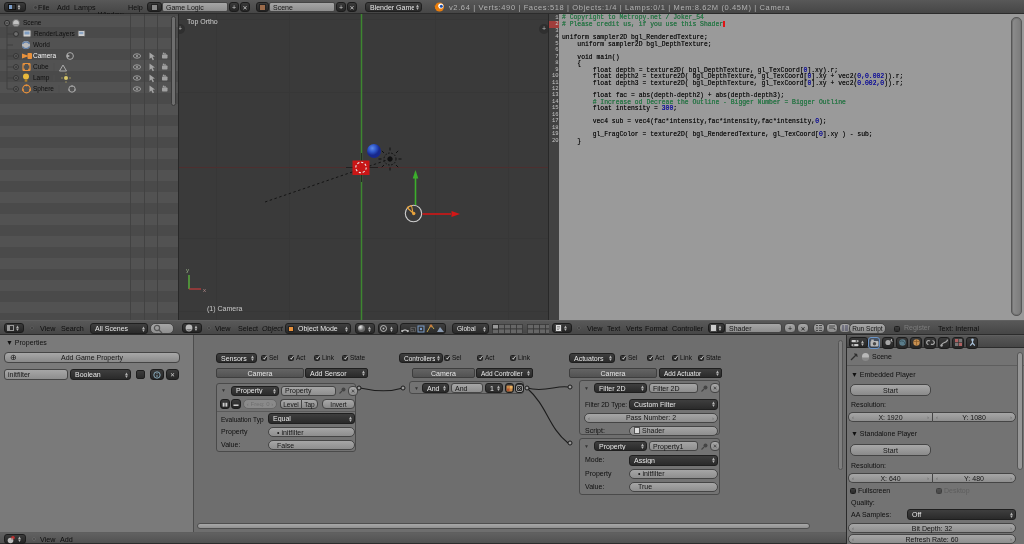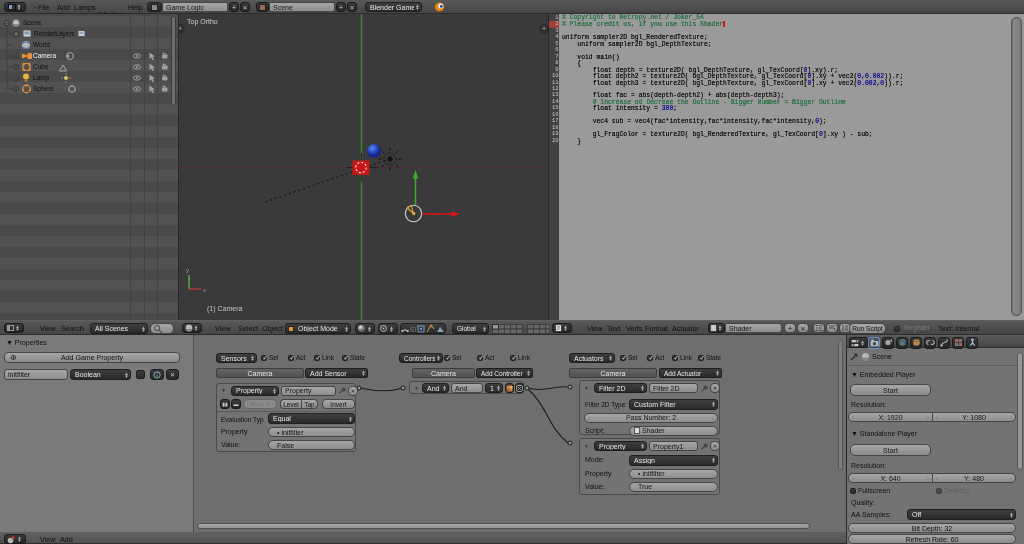--- a/index.html
+++ b/index.html
@@ -60,20 +60,21 @@
       <span class="tx">Blender Game</span>
       <span class="arr">▲<br>▼</span>
     </div>
  <div class="abs" style="left:434px;top:2px;width:11px;height:10px;">
   <svg width="11" height="10" viewBox="0 0 11 10">
    <circle cx="5.5" cy="5" r="4.5" fill="#e87d0d"></circle>
    <circle cx="6.8" cy="4" r="2.6" fill="#fff"></circle>
    <circle cx="7.3" cy="4.2" r="1.5" fill="#1b4aa2"></circle>
    <path d="M0.5,3.5 L5,5.5 L1.5,7 Z" fill="#e87d0d"></path>
   </svg></div>
+ <span class="abs" style="left:449px;top:2.5px;font-size:7.5px;letter-spacing:0.62px;color:#b2b2b2;">v2.64 | Verts:490 | Faces:518 | Objects:1/4 | Lamps:0/1 | Mem:8.62M (0.45M) | Camera</span>
 </div>
 
 <div class="abs" style="left:0;top:14px;width:178px;height:306px;overflow:hidden;background:repeating-linear-gradient(#525252 0px,#525252 11px,#4a4a4a 11px,#4a4a4a 22px);background-position:0 2px;" id="outliner">
  <div class="abs" style="left:130px;top:0;width:1px;height:306px;background:#424242;"></div>
  <div class="abs" style="left:144px;top:0;width:1px;height:306px;background:#424242;"></div>
  <div class="abs" style="left:157px;top:0;width:1px;height:306px;background:#424242;"></div>
  <div class="abs" style="left:171px;top:2px;width:5px;height:90px;background:#6e6e6e;border:1px solid #3a3a3a;border-radius:3px;"></div>
  <svg class="abs" style="left:0;top:0;" width="178" height="100" viewBox="0 0 178 100">
   <path d="M7,9 V75 M7,20 H13 M7,31 H13 M7,42 H13 M7,53 H13 M7,64 H13 M7,75 H13" stroke="#3e3e3e" fill="none" stroke-width="1"></path>
   <g fill="#2e2e2e">
@@ -383,21 +384,21 @@
         <rect x="0.5" y="0.5" width="6" height="7" fill="#ddd" stroke="#444"></rect>
         <path d="M2,2.5 h3 M2,4 h3 M2,5.5 h2" stroke="#777" stroke-width="0.7"></path>
       </svg>
   <span class="arr">▲<br>▼</span>
     </div>
  <div class="abs" style="left:28px;top:5px;width:4px;height:4px;border-radius:50%;background:#3a3a3a;border:1px solid #5a5a5a;"></div>
  <span class="abs mnu" style="left:38px;top:3px;">View</span>
  <span class="abs mnu" style="left:58px;top:3px;">Text</span>
  <span class="abs mnu" style="left:77px;top:3px;">Verts</span>
  <span class="abs mnu" style="left:96px;top:3px;">Format</span>
- <span class="abs mnu" style="left:123px;top:3px;">Actuator</span>
+ <span class="abs mnu" style="left:123px;top:3px;">Controller</span>
  <div class="abs ebtn" style="left:159px;top:2px;width:17px;height:10px;">
   <svg width="7" height="8">
         <rect x="0.5" y="0.5" width="6" height="7" fill="#ccc" stroke="#444"></rect>
       </svg>
   <span class="arr">▲<br>▼</span>
     </div>
  <div class="abs fld" style="left:176px;top:2px;width:57px;height:10px;border-radius:0 3px 3px 0;">
       <span style="padding-left:3px;">Shader</span>
     </div>
  <div class="abs btn" style="left:235px;top:2px;width:12px;height:10px;font-size:7px;">+</div>

